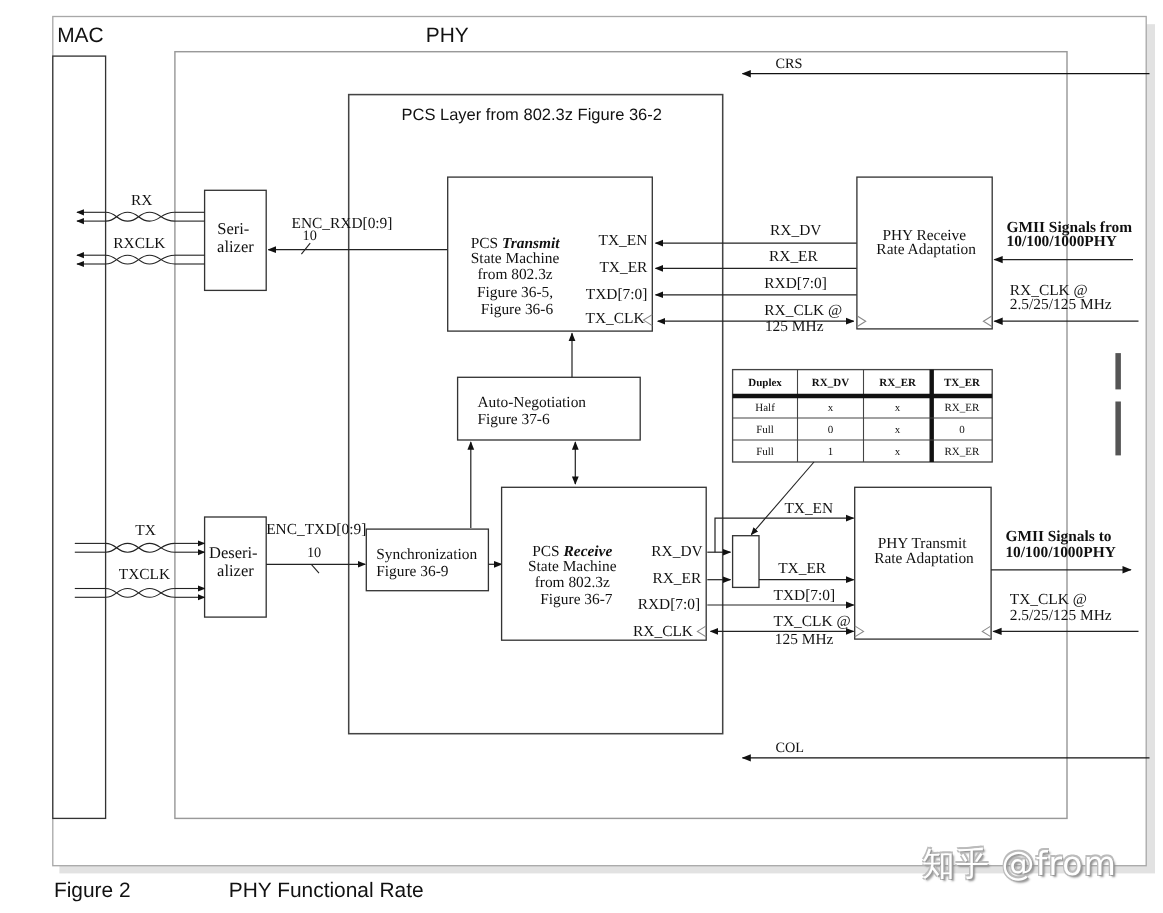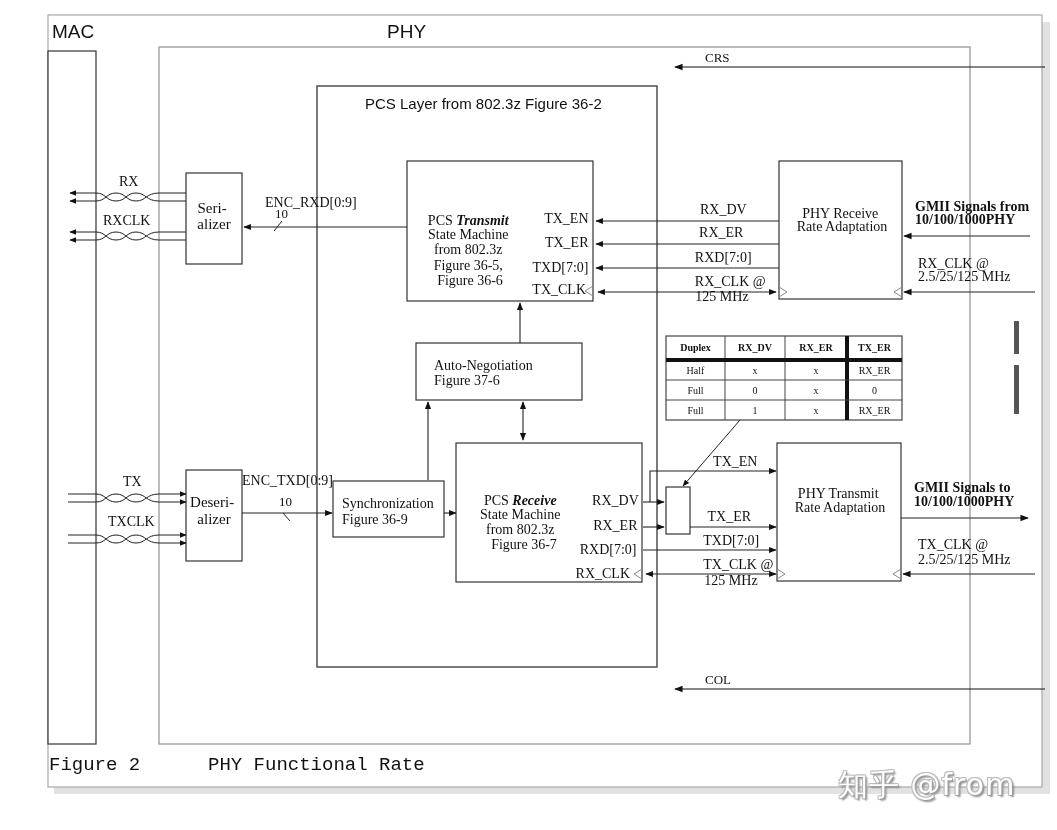--- a/index.html
+++ b/index.html
@@ -1,20 +1,20 @@
 <!DOCTYPE html>
 <html><head>
 <meta charset="utf-8">
 <style>
   html, body { margin: 0; padding: 0; background: #ffffff; }
   body { width: 1057px; height: 830px; position: relative; overflow: hidden; }
   #diagram { position: absolute; left: 0; top: 0; }
   .serif { font-family: "Liberation Serif", "DejaVu Serif", serif; }
   .sans { font-family: "Liberation Sans", "DejaVu Sans", sans-serif; }
-  .caption { position: absolute; top: 754px; font-family: Liberation Mono, monospace; font-size: 19px; color: #111; }
+  .caption { position: absolute; top: 799px; font-family: Liberation Sans, sans-serif; font-size: 19px; color: #111; }
   .watermark { position: absolute; left: 838px; top: 765px; font-family: "DejaVu Sans", sans-serif; font-size: 30px; color: #ffffff;
     text-shadow: 1px 1px 0 #999, -1px -1px 0 #bbb, 1px -1px 0 #bbb, -1px 1px 0 #bbb, 2px 2px 2px #888; letter-spacing: 1px; }
 </style>
 </head>
 <body>
 
 <svg id="diagram" width="1057" height="830" viewBox="0 0 1057 830" xmlns="http://www.w3.org/2000/svg">
   <defs>
     <marker id="arr" viewBox="0 0 10 10" refX="9" refY="5" markerWidth="7" markerHeight="7" orient="auto-start-reverse">
       <path d="M0,1 L10,5 L0,9 z" fill="#111"></path>

